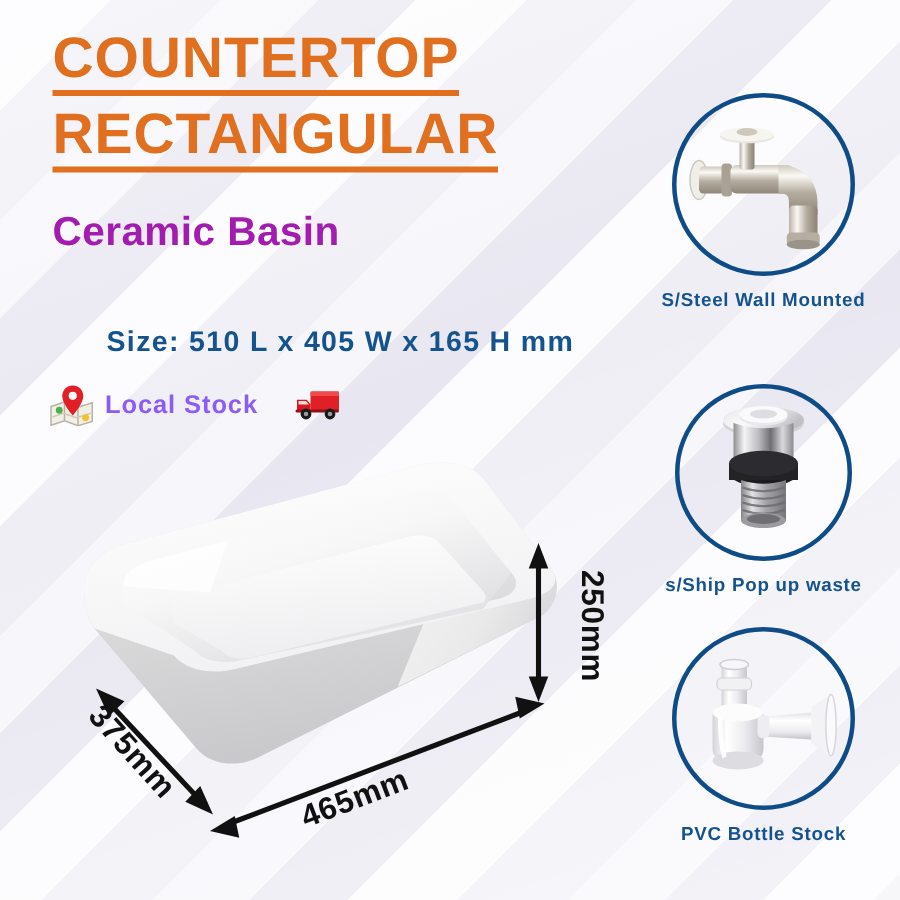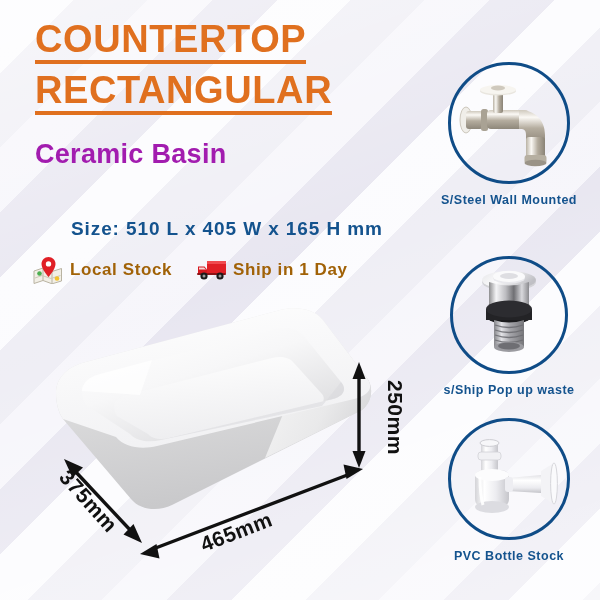--- a/index.html
+++ b/index.html
@@ -78,21 +78,21 @@
     margin-left:36px;
   }
 
   
   #badges {
     position:absolute; left:33px; top:256px;
     display:flex; align-items:center; gap:24px;
   }
   .badge { display:flex; align-items:center; gap:7px; }
   .badge-label {
-    color:#a16207; font-size:17px; font-weight:bold;
+    color:#8b5cf6; font-size:17px; font-weight:bold;
     letter-spacing:.6px; white-space:nowrap;
   }
   .badge-ico { width:30px; height:28px; position:relative; flex:none; }
 
   
   #basin-figure { position:absolute; left:22px; top:300px; width:396px; height:290px; }
   #basin-figure svg { display:block; }
 
   
   .acc-item {
@@ -179,21 +179,20 @@
             <path d="M3 11.4 L8 11.4 L10 13.6 L3 13.6 Z" fill="#f3d9da"></path>
 
             <rect x="1" y="17" width="29" height="2" rx="1" fill="#8d1216"></rect>
 
             <circle cx="8" cy="20" r="3.6" fill="#1a1a1a"></circle>
             <circle cx="8" cy="20" r="1.5" fill="#9b9b9b"></circle>
             <circle cx="24" cy="20" r="3.6" fill="#1a1a1a"></circle>
             <circle cx="24" cy="20" r="1.5" fill="#9b9b9b"></circle>
           </svg>
         </span>
-        <span class="badge-label">Ship in 1 Day</span>
       </div>
 
     </div>
 
     <div id="basin-figure">
       <svg width="396" height="290" viewBox="0 0 396 290">
         <defs>
           <linearGradient id="frontFace" x1="0" y1="0" x2="0.25" y2="1">
             <stop offset="0%" stop-color="#f4f4f5"></stop>
             <stop offset="45%" stop-color="#dcdcdd"></stop>

